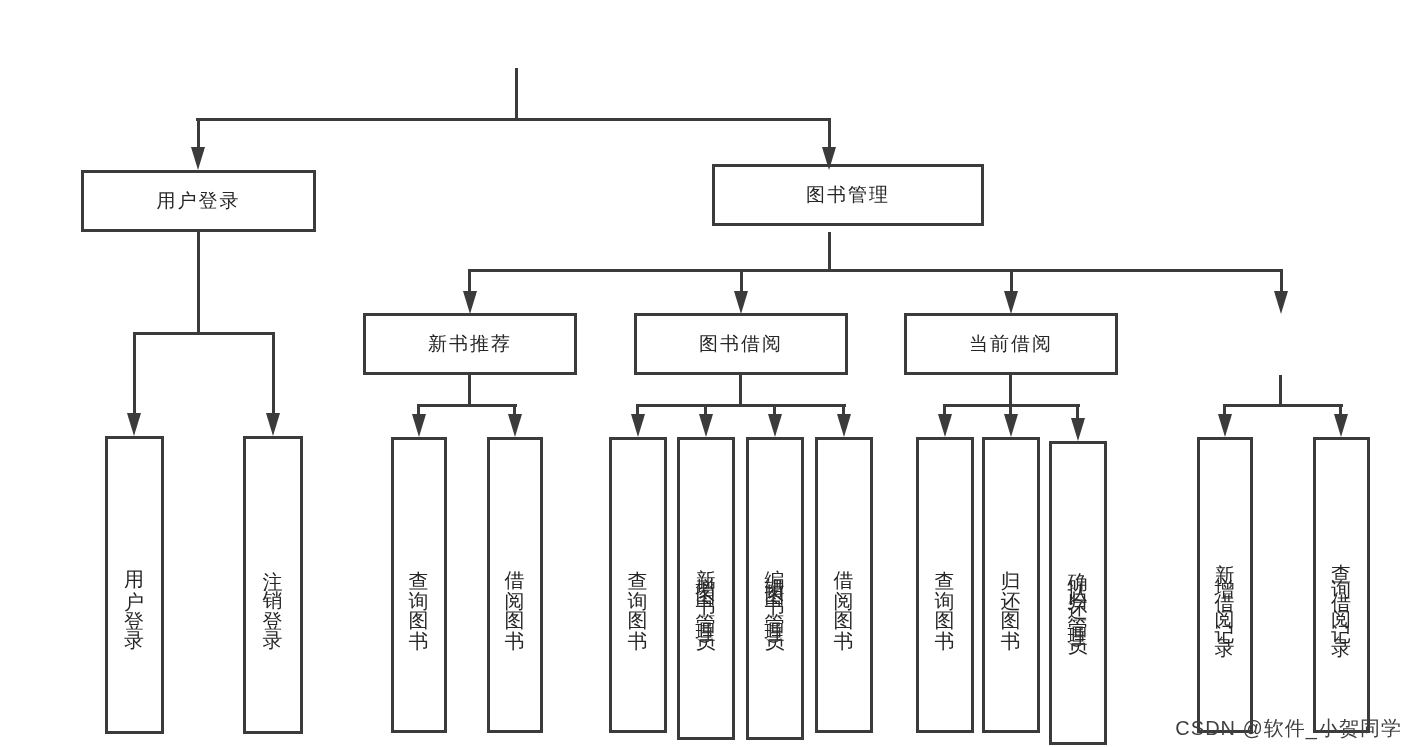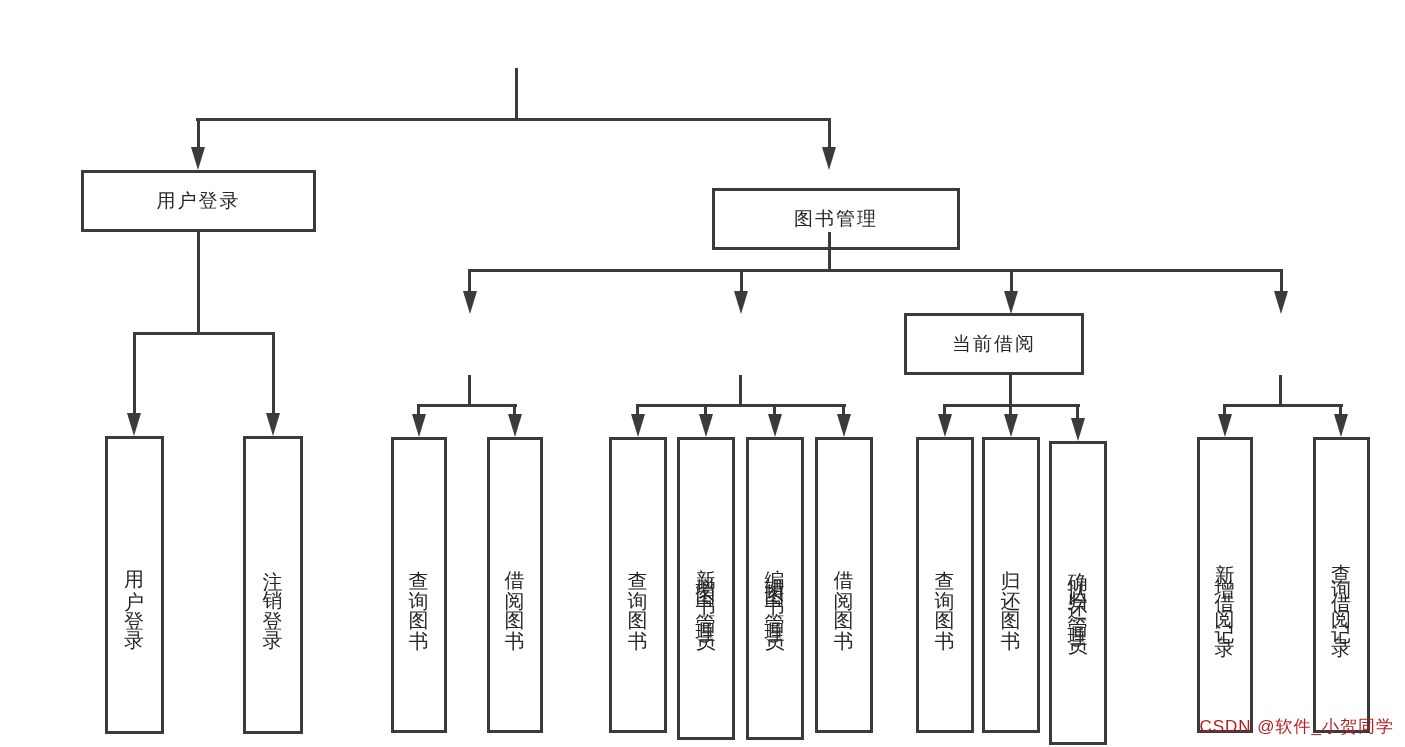--- a/index.html
+++ b/index.html
@@ -38,23 +38,23 @@
   .vl{position:absolute;width:3px;background:#3b3b3b;}
   .ah{
     position:absolute;width:0;height:0;
     border-left:7px solid transparent;
     border-right:7px solid transparent;
     border-top:23px solid #3b3b3b;
     z-index:3;
   }
   .watermark{
     position:absolute;
-    right:11px;top:715px;
-    font-size:17px;
-    color:#b91c1c;
+    right:3px;top:715px;
+    font-size:20px;
+    color:#404040;
     letter-spacing:1px;
     z-index:5;
     white-space:nowrap;
   }
 </style>
 </head>
 <body>
 
 <div class="canvas">
 
@@ -62,21 +62,21 @@
   <div class="vl" style="left:515px;top:68px;height:53px"></div>
   <div class="hl" style="left:196px;top:118px;width:635px"></div>
   <div class="vl" style="left:197px;top:120px;height:32px"></div>
   <div class="vl" style="left:828px;top:120px;height:32px"></div>
   <div class="ah" style="left:191px;top:147px"></div>
   <div class="ah" style="left:822px;top:147px"></div>
 
   <div class="box" style="left:81px;top:170px;width:235px;height:62px">
     <span class="lvl-label">用户登录</span>
   </div>
-  <div class="box" style="left:712px;top:188px;width:248px;height:62px">
+  <div class="box" style="left:712px;top:164px;width:272px;height:62px">
     <span class="lvl-label">图书管理</span>
   </div>
 
   <div class="vl" style="left:197px;top:232px;height:102px"></div>
   <div class="hl" style="left:133px;top:332px;width:142px"></div>
   <div class="vl" style="left:133px;top:332px;height:84px"></div>
   <div class="vl" style="left:272px;top:332px;height:84px"></div>
   <div class="ah" style="left:127px;top:413px"></div>
   <div class="ah" style="left:266px;top:413px"></div>
 
@@ -84,21 +84,27 @@
   <div class="hl" style="left:468px;top:269px;width:815px"></div>
   <div class="vl" style="left:468px;top:269px;height:25px"></div>
   <div class="vl" style="left:740px;top:269px;height:25px"></div>
   <div class="vl" style="left:1010px;top:269px;height:25px"></div>
   <div class="vl" style="left:1280px;top:269px;height:25px"></div>
   <div class="ah" style="left:463px;top:291px"></div>
   <div class="ah" style="left:734px;top:291px"></div>
   <div class="ah" style="left:1004px;top:291px"></div>
   <div class="ah" style="left:1274px;top:291px"></div>
 
-  <div class="box" style="left:904px;top:313px;width:180px;height:62px">
+  <div class="box" style="left:363px;top:313px;width:214px;height:62px">
+    <span class="lvl-label">新书推荐</span>
+  </div>
+  <div class="box" style="left:634px;top:313px;width:214px;height:62px">
+    <span class="lvl-label">图书借阅</span>
+  </div>
+  <div class="box" style="left:904px;top:313px;width:214px;height:62px">
     <span class="lvl-label">当前借阅</span>
   </div>
 
   <div class="vl" style="left:468px;top:375px;height:32px"></div>
   <div class="hl" style="left:417px;top:404px;width:100px"></div>
   <div class="vl" style="left:417px;top:404px;height:15px"></div>
   <div class="vl" style="left:513px;top:404px;height:15px"></div>
   <div class="ah" style="left:412px;top:414px"></div>
   <div class="ah" style="left:508px;top:414px"></div>
 

